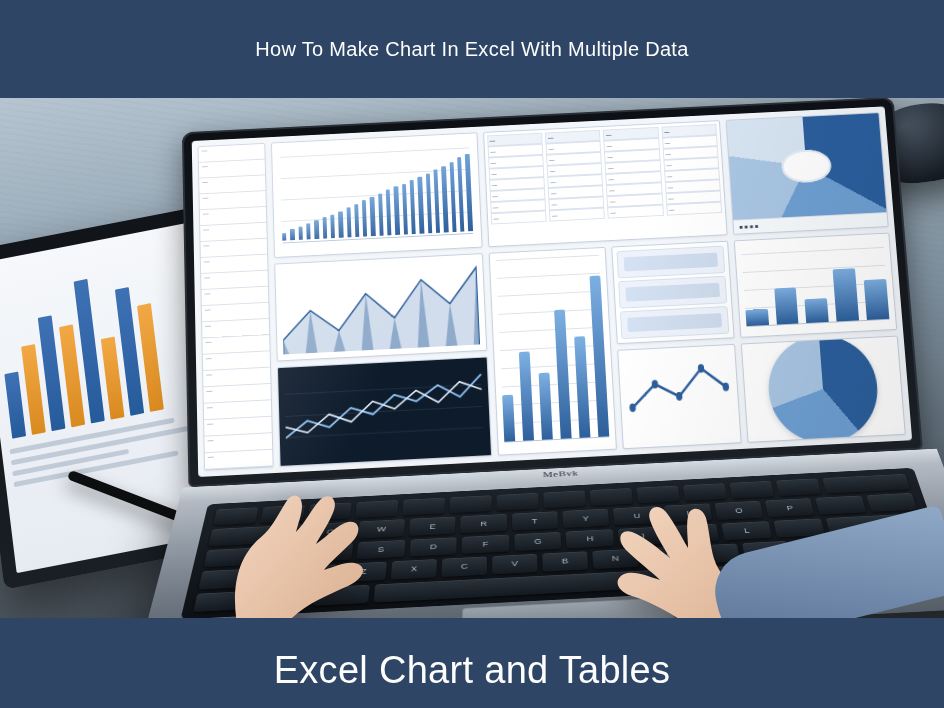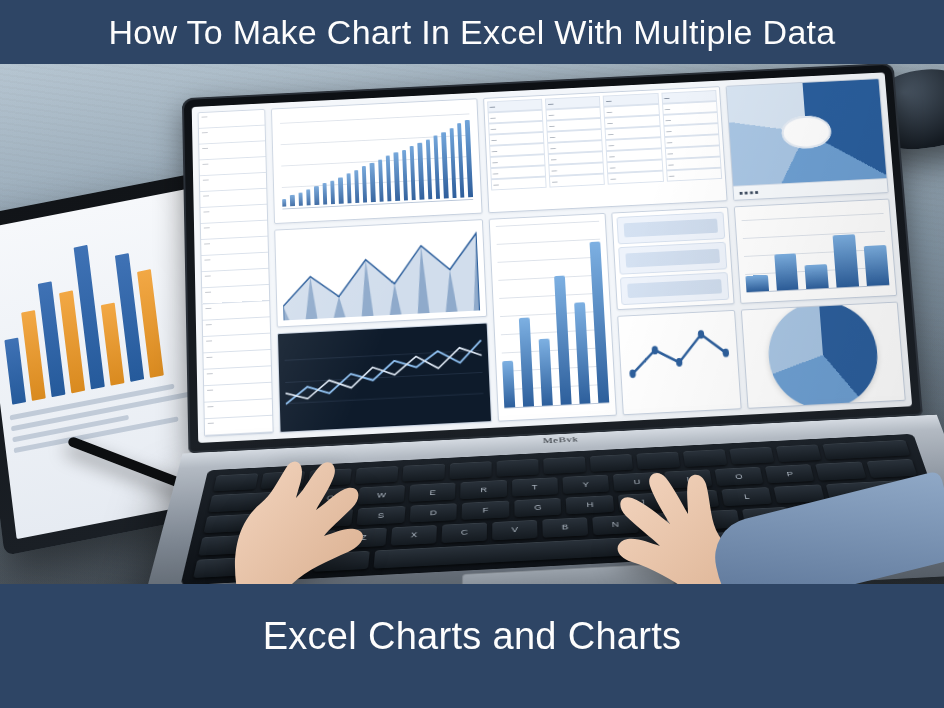--- a/index.html
+++ b/index.html
@@ -12,22 +12,22 @@
   }
   .header-band, .footer-band {
     background: #2e4565;
     color: #fdfdfd;
     display: flex;
     align-items: center;
     justify-content: center;
     width: 100%;
   }
   .header-band {
-    height: 64px;
-    font-size: 34px;
+    height: 98px;
+    font-size: 20px;
     font-weight: 500;
     letter-spacing: 0.3px;
   }
   .footer-band {
     height: 104px;
     font-size: 38px;
     font-weight: 500;
     letter-spacing: 0.3px;
   }
   .hero {
@@ -575,14 +575,14 @@
       </linearGradient>
         </defs>
       <path fill="url(#skinR)" d="M230,170 C200,168 160,160 130,140 C112,128 92,116 72,110 C58,106 52,94 64,88 C74,84 88,90 100,94 C92,86 76,74 66,64 C56,54 60,42 72,46 C84,50 100,64 110,72 C104,62 94,46 90,34 C86,22 98,16 106,26 C114,36 122,52 128,62 C128,52 126,40 128,30 C130,20 142,20 146,32 C150,46 150,64 156,78 C170,108 210,120 230,120 Z"></path>
     </svg>
   </div>
   <div class="cuff"></div>
 
 </div>
 
 <div class="footer-band">
-  <span>Excel Charts and Charts</span>
+  <span>Excel Chart and Tables</span>
 </div>
 
 </body></html>

